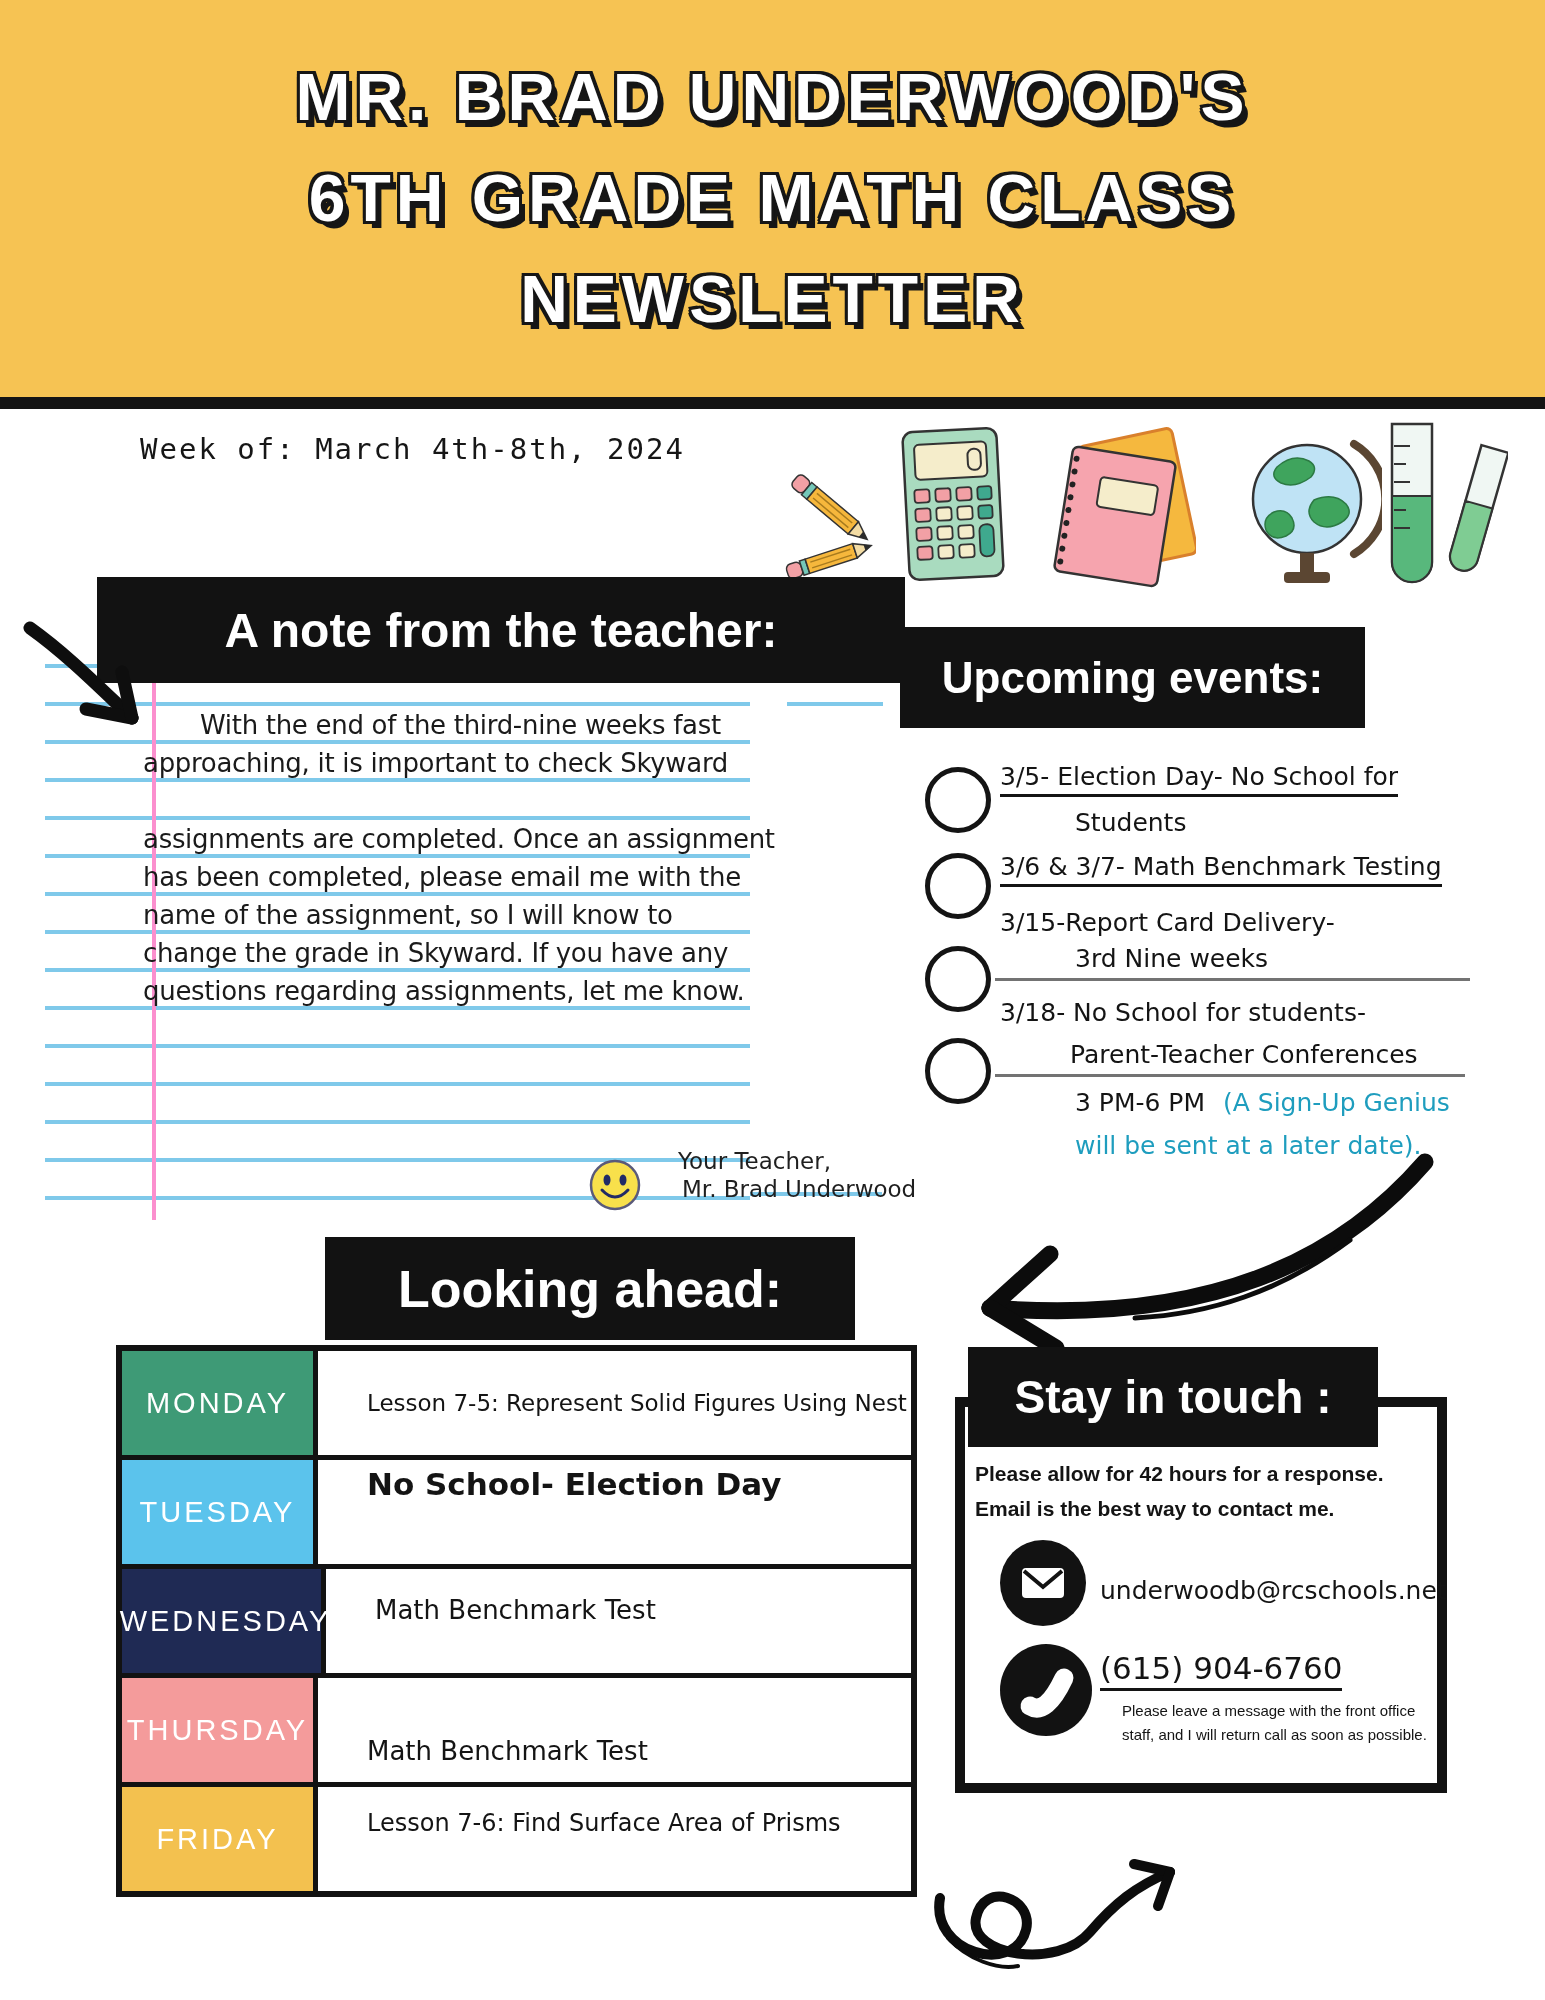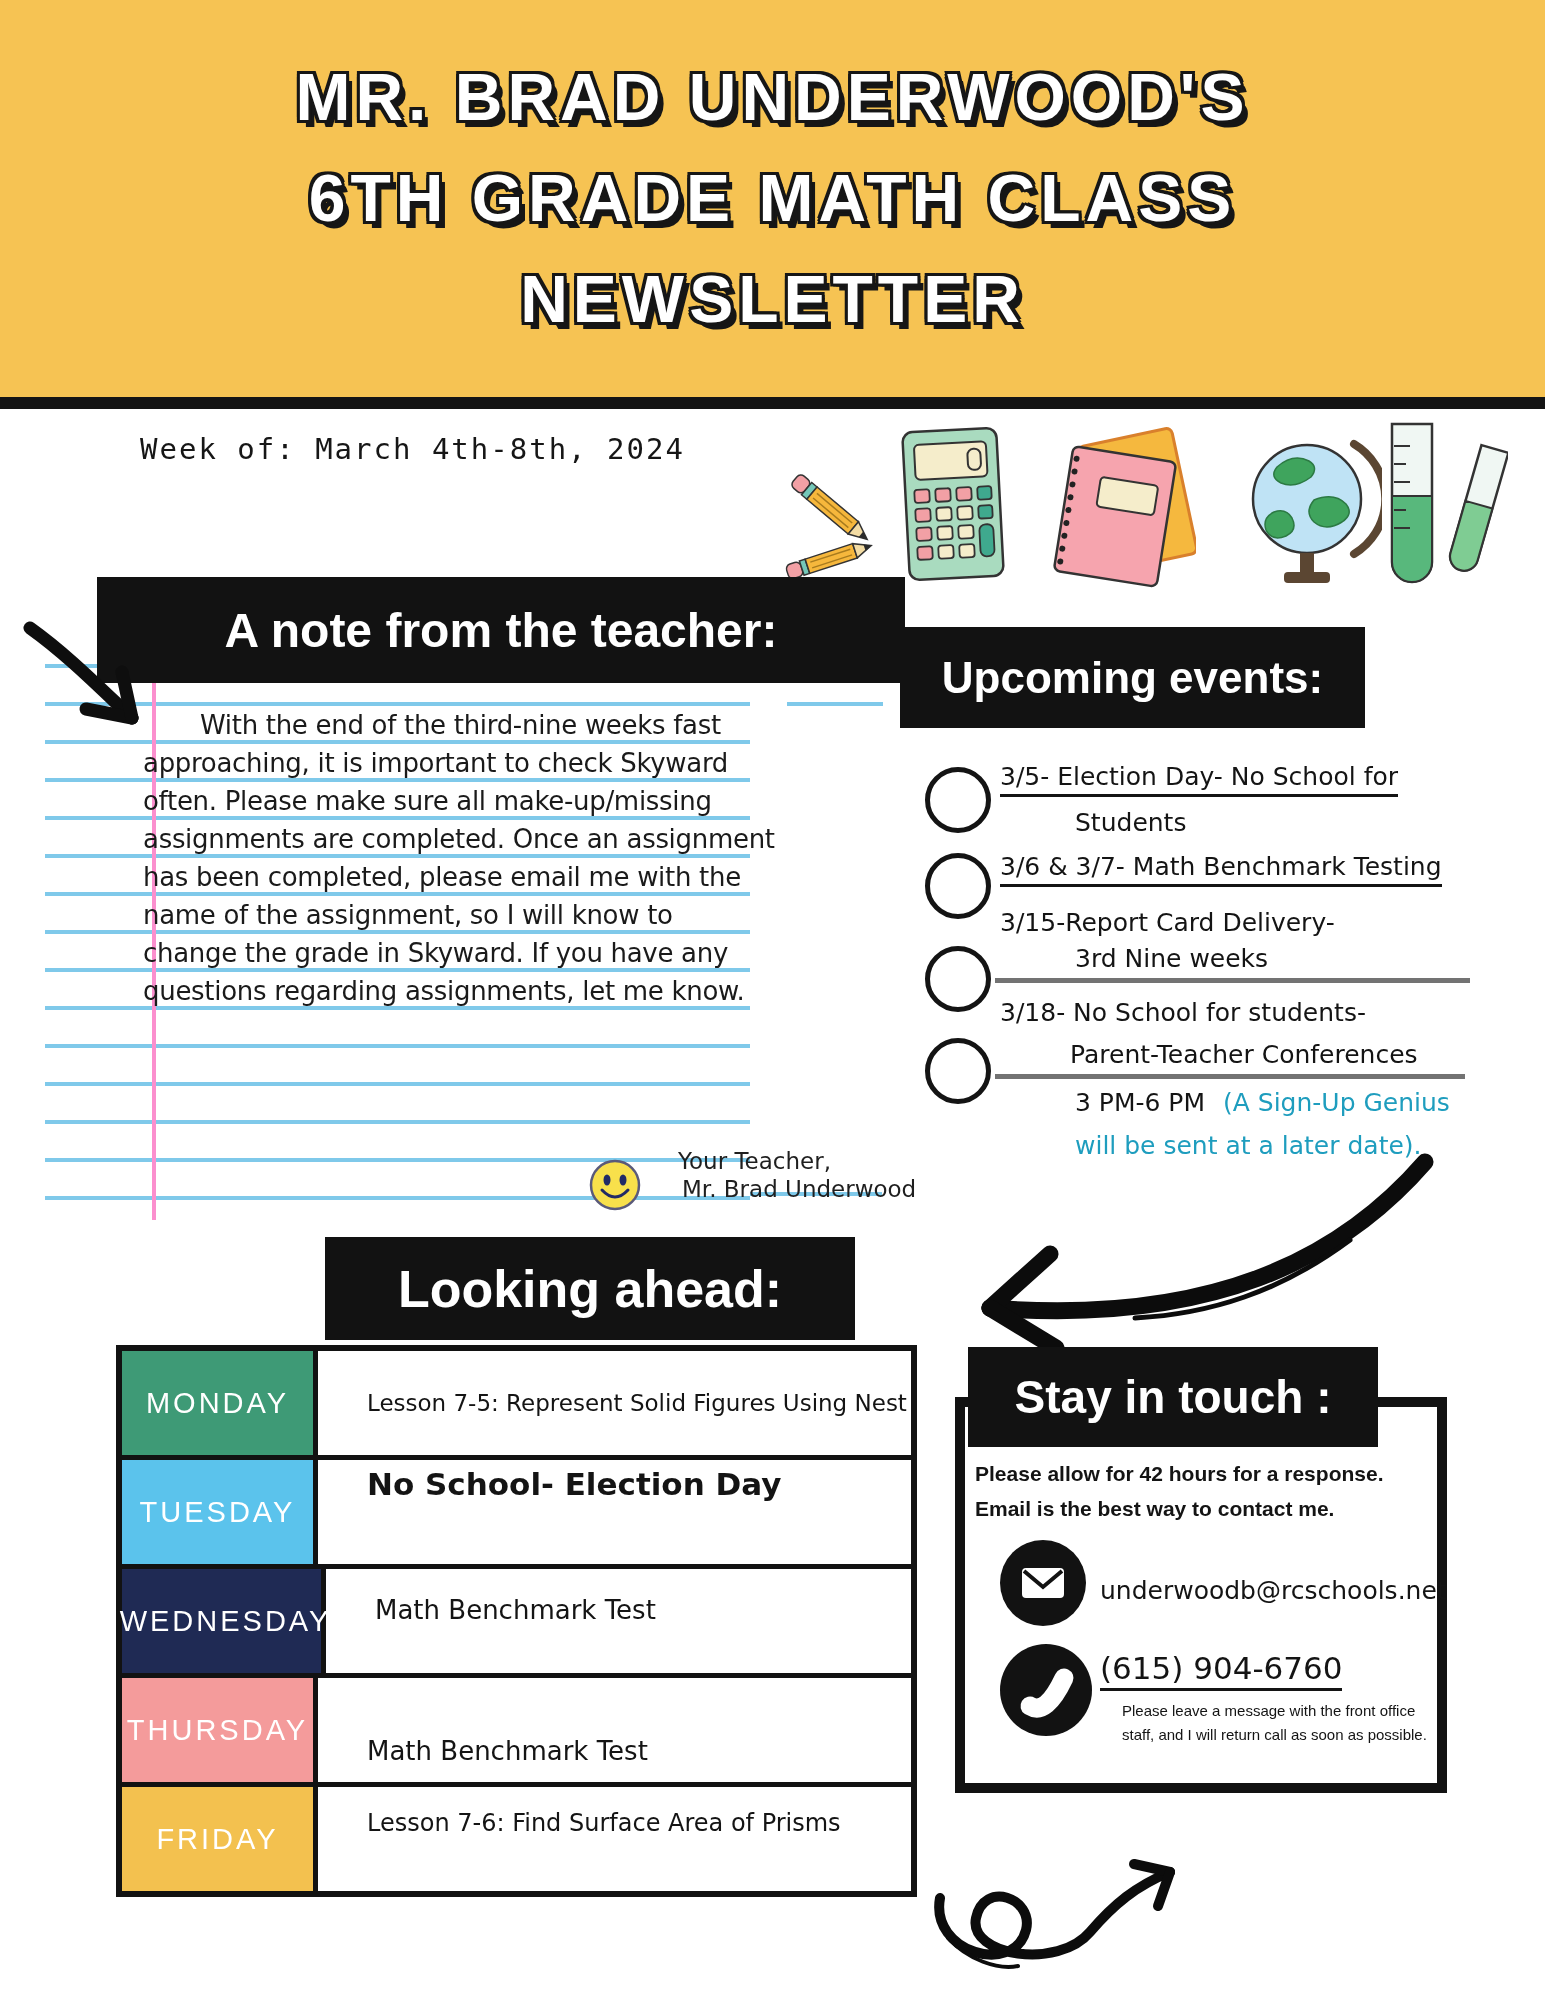--- a/index.html
+++ b/index.html
@@ -33,21 +33,21 @@
      background-position:0 10px;z-index:1;}
   .margin-line{left:152px;top:620px;width:4px;height:600px;background:#fb8fce;z-index:2;}
   .line-ext{height:4px;background:#7fc9ea;z-index:1;}
   .note-line{font-size:26px;letter-spacing:-0.3px;color:#1a1a1a;z-index:2;white-space:nowrap;}
   .sig{font-size:23px;color:#1f1f1f;z-index:2;white-space:nowrap;}
 
   
   .ev-circle{width:56px;height:56px;border:5px solid #141414;border-radius:50%;background:#fff;z-index:2;}
   .ev-line{font-size:25px;color:#141414;z-index:2;white-space:nowrap;}
   .u{border-bottom:3px solid #141414;padding-bottom:3px;display:inline-block;}
-  .u-wrap{border-bottom:5px solid #737373;padding-bottom:5px;width:395px;}
+  .u-wrap{border-bottom:3px solid #737373;padding-bottom:5px;width:395px;}
 
   
   .table{left:116px;top:1345px;width:789px;border:6px solid #121212;background:#fff;z-index:2;}
   .trow{display:flex;height:104px;border-bottom:5px solid #121212;gap:37px;}
   .trow:last-child{border-bottom:none;}
   .day{width:191px;border-right:5px solid #121212;color:#ffffff;display:flex;align-items:center;
        justify-content:center;font-size:29px;letter-spacing:3px;font-family:"Liberation Sans", sans-serif;}
   .lesson{flex:1;padding-left:12px;white-space:nowrap;overflow:hidden;}
   .r0 .lesson{font-size:23px;display:flex;align-items:center;}
   .r1 .lesson{font-size:31px;font-weight:bold;padding-top:6px;}
@@ -195,21 +195,20 @@
   <svg class="abs" style="left:20px;top:618px;z-index:3" width="150" height="145" viewBox="0 0 150 145">
     <g stroke="#0e0e0e" stroke-width="13" stroke-linecap="round" fill="none">
       <path d="M10,10 C45,35 75,65 112,100"></path>
       <path d="M112,100 L66,91"></path>
       <path d="M112,100 L102,54"></path>
     </g>
   </svg>
 
   <div class="abs note-line" style="left:200px;top:710px">With the end of the third-nine weeks fast</div>
   <div class="abs note-line" style="left:143px;top:748px">approaching, it is important to check Skyward</div>
-  <div class="abs note-line" style="left:143px;top:786px">often. Please make sure all make-up/missing</div>
   <div class="abs note-line" style="left:143px;top:824px">assignments are completed. Once an assignment</div>
   <div class="abs note-line" style="left:143px;top:900px">name of the assignment, so I will know to</div>
   <div class="abs note-line" style="left:143px;top:862px">has been completed, please email me with the</div>
   <div class="abs note-line" style="left:143px;top:938px">change the grade in Skyward. If you have any</div>
   <div class="abs note-line" style="left:143px;top:976px">questions regarding assignments, let me know.</div>
 
   <svg class="abs" style="left:588px;top:1158px;z-index:2" width="54" height="54" viewBox="0 0 54 54">
     <circle cx="27" cy="27" r="24" fill="#F8E04B" stroke="#5a5a7a" stroke-width="2.5"></circle>
     <ellipse cx="19" cy="22" rx="3.5" ry="5.5" fill="#222a66"></ellipse>
     <ellipse cx="35" cy="22" rx="3.5" ry="5.5" fill="#222a66"></ellipse>

